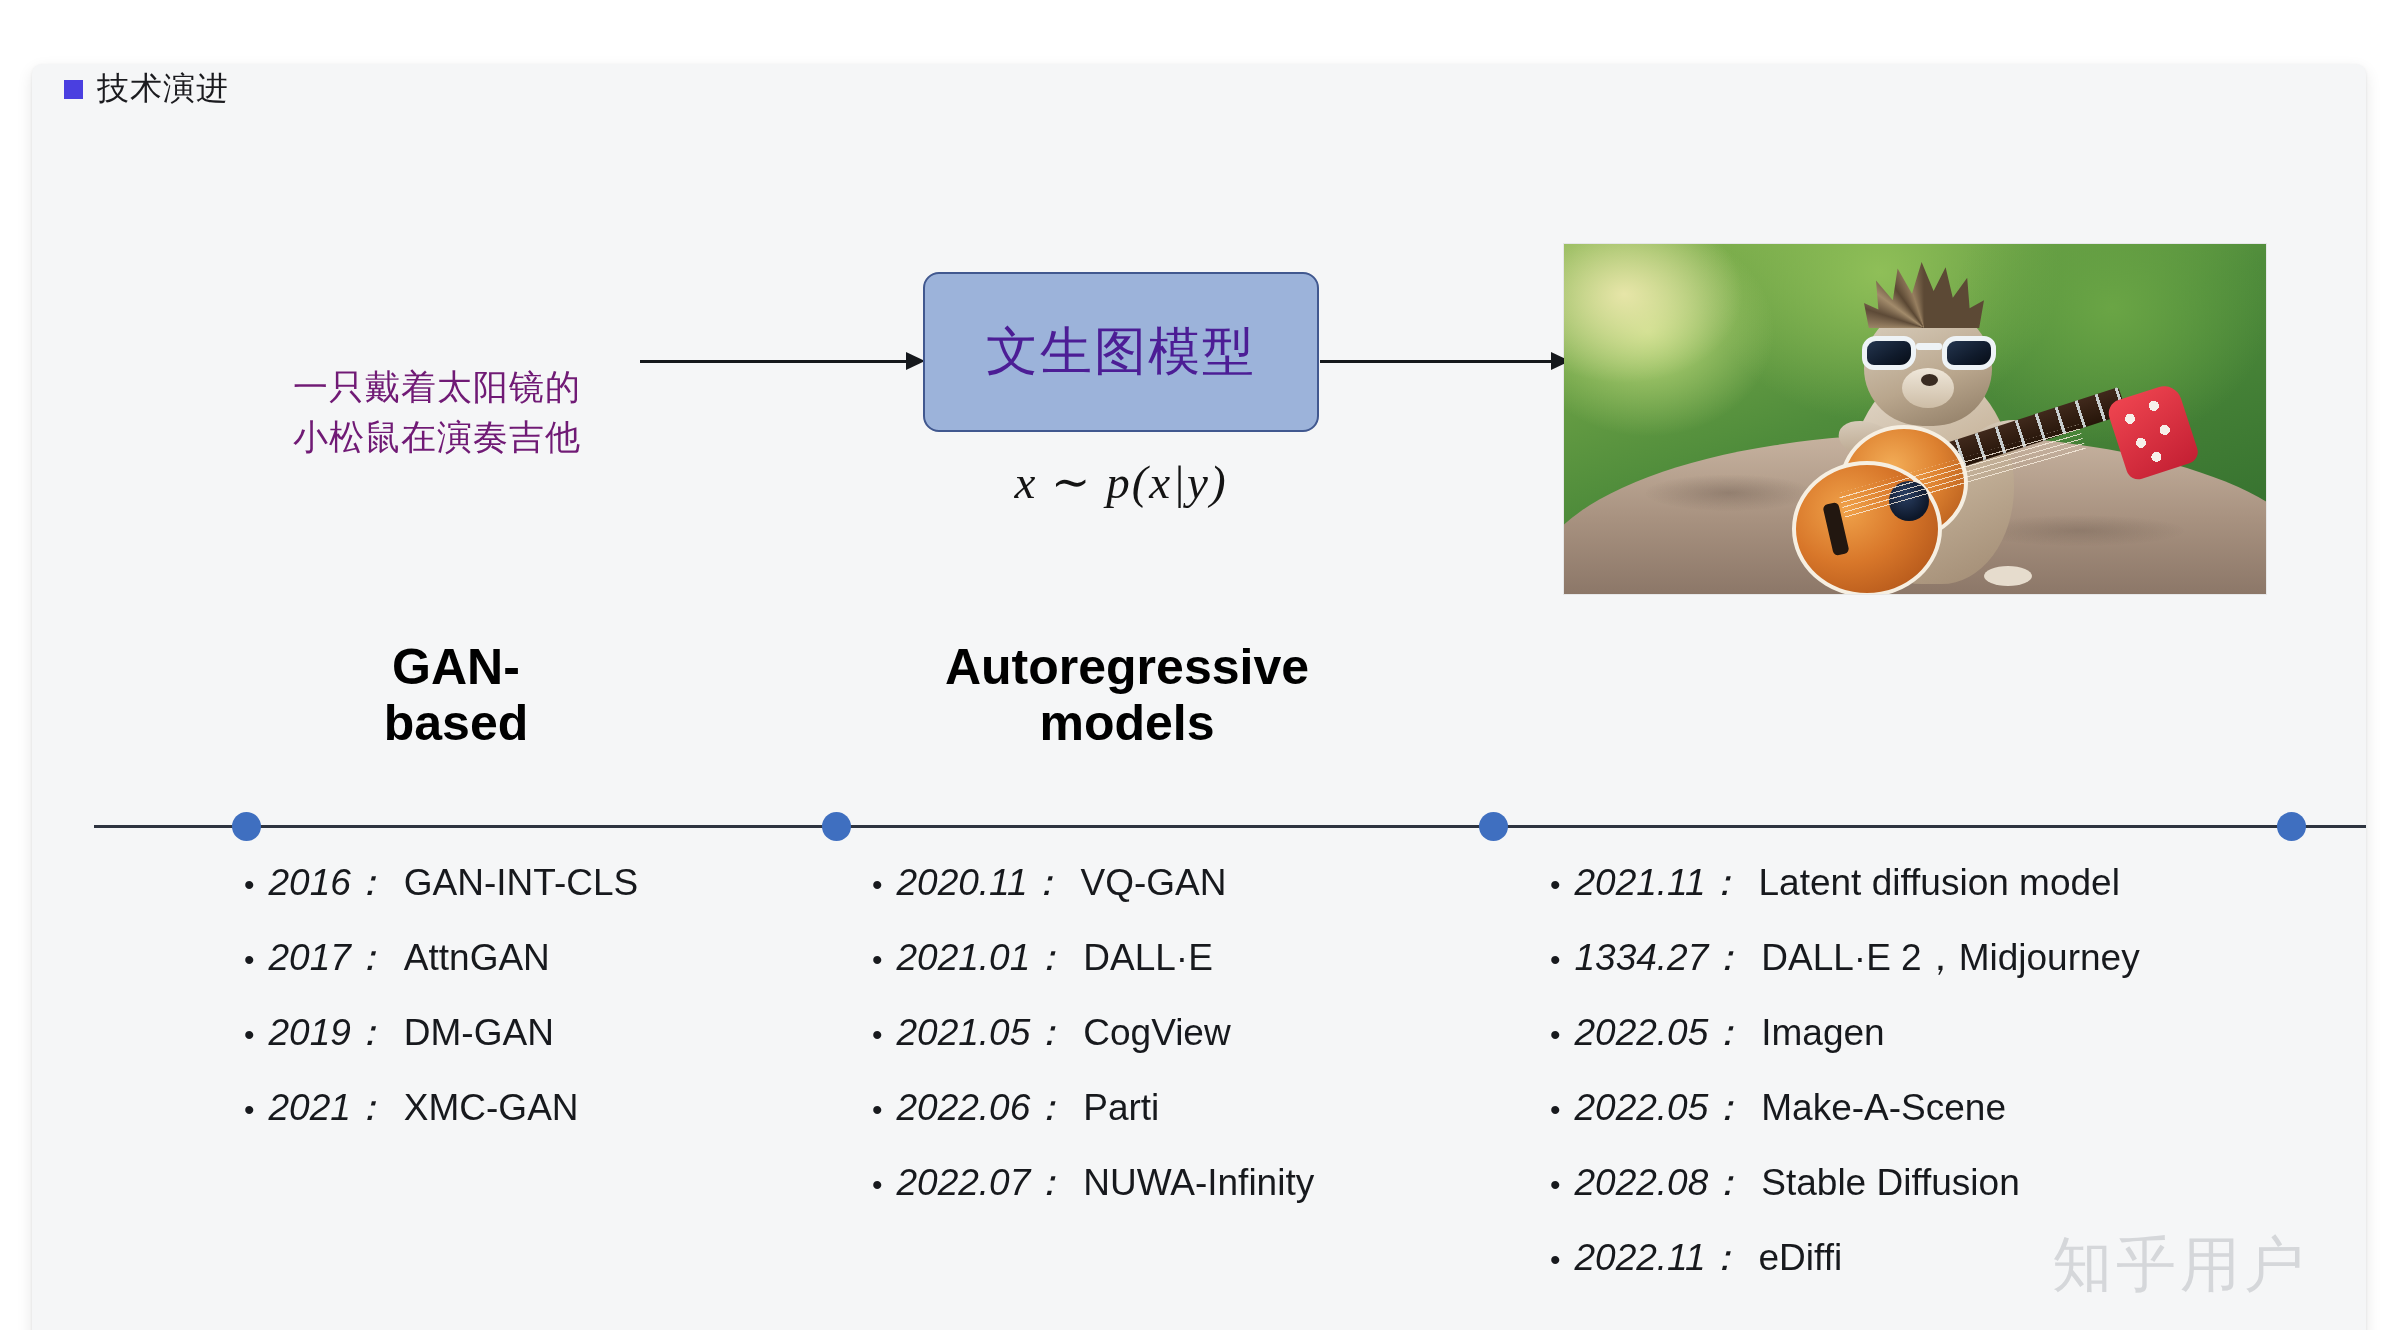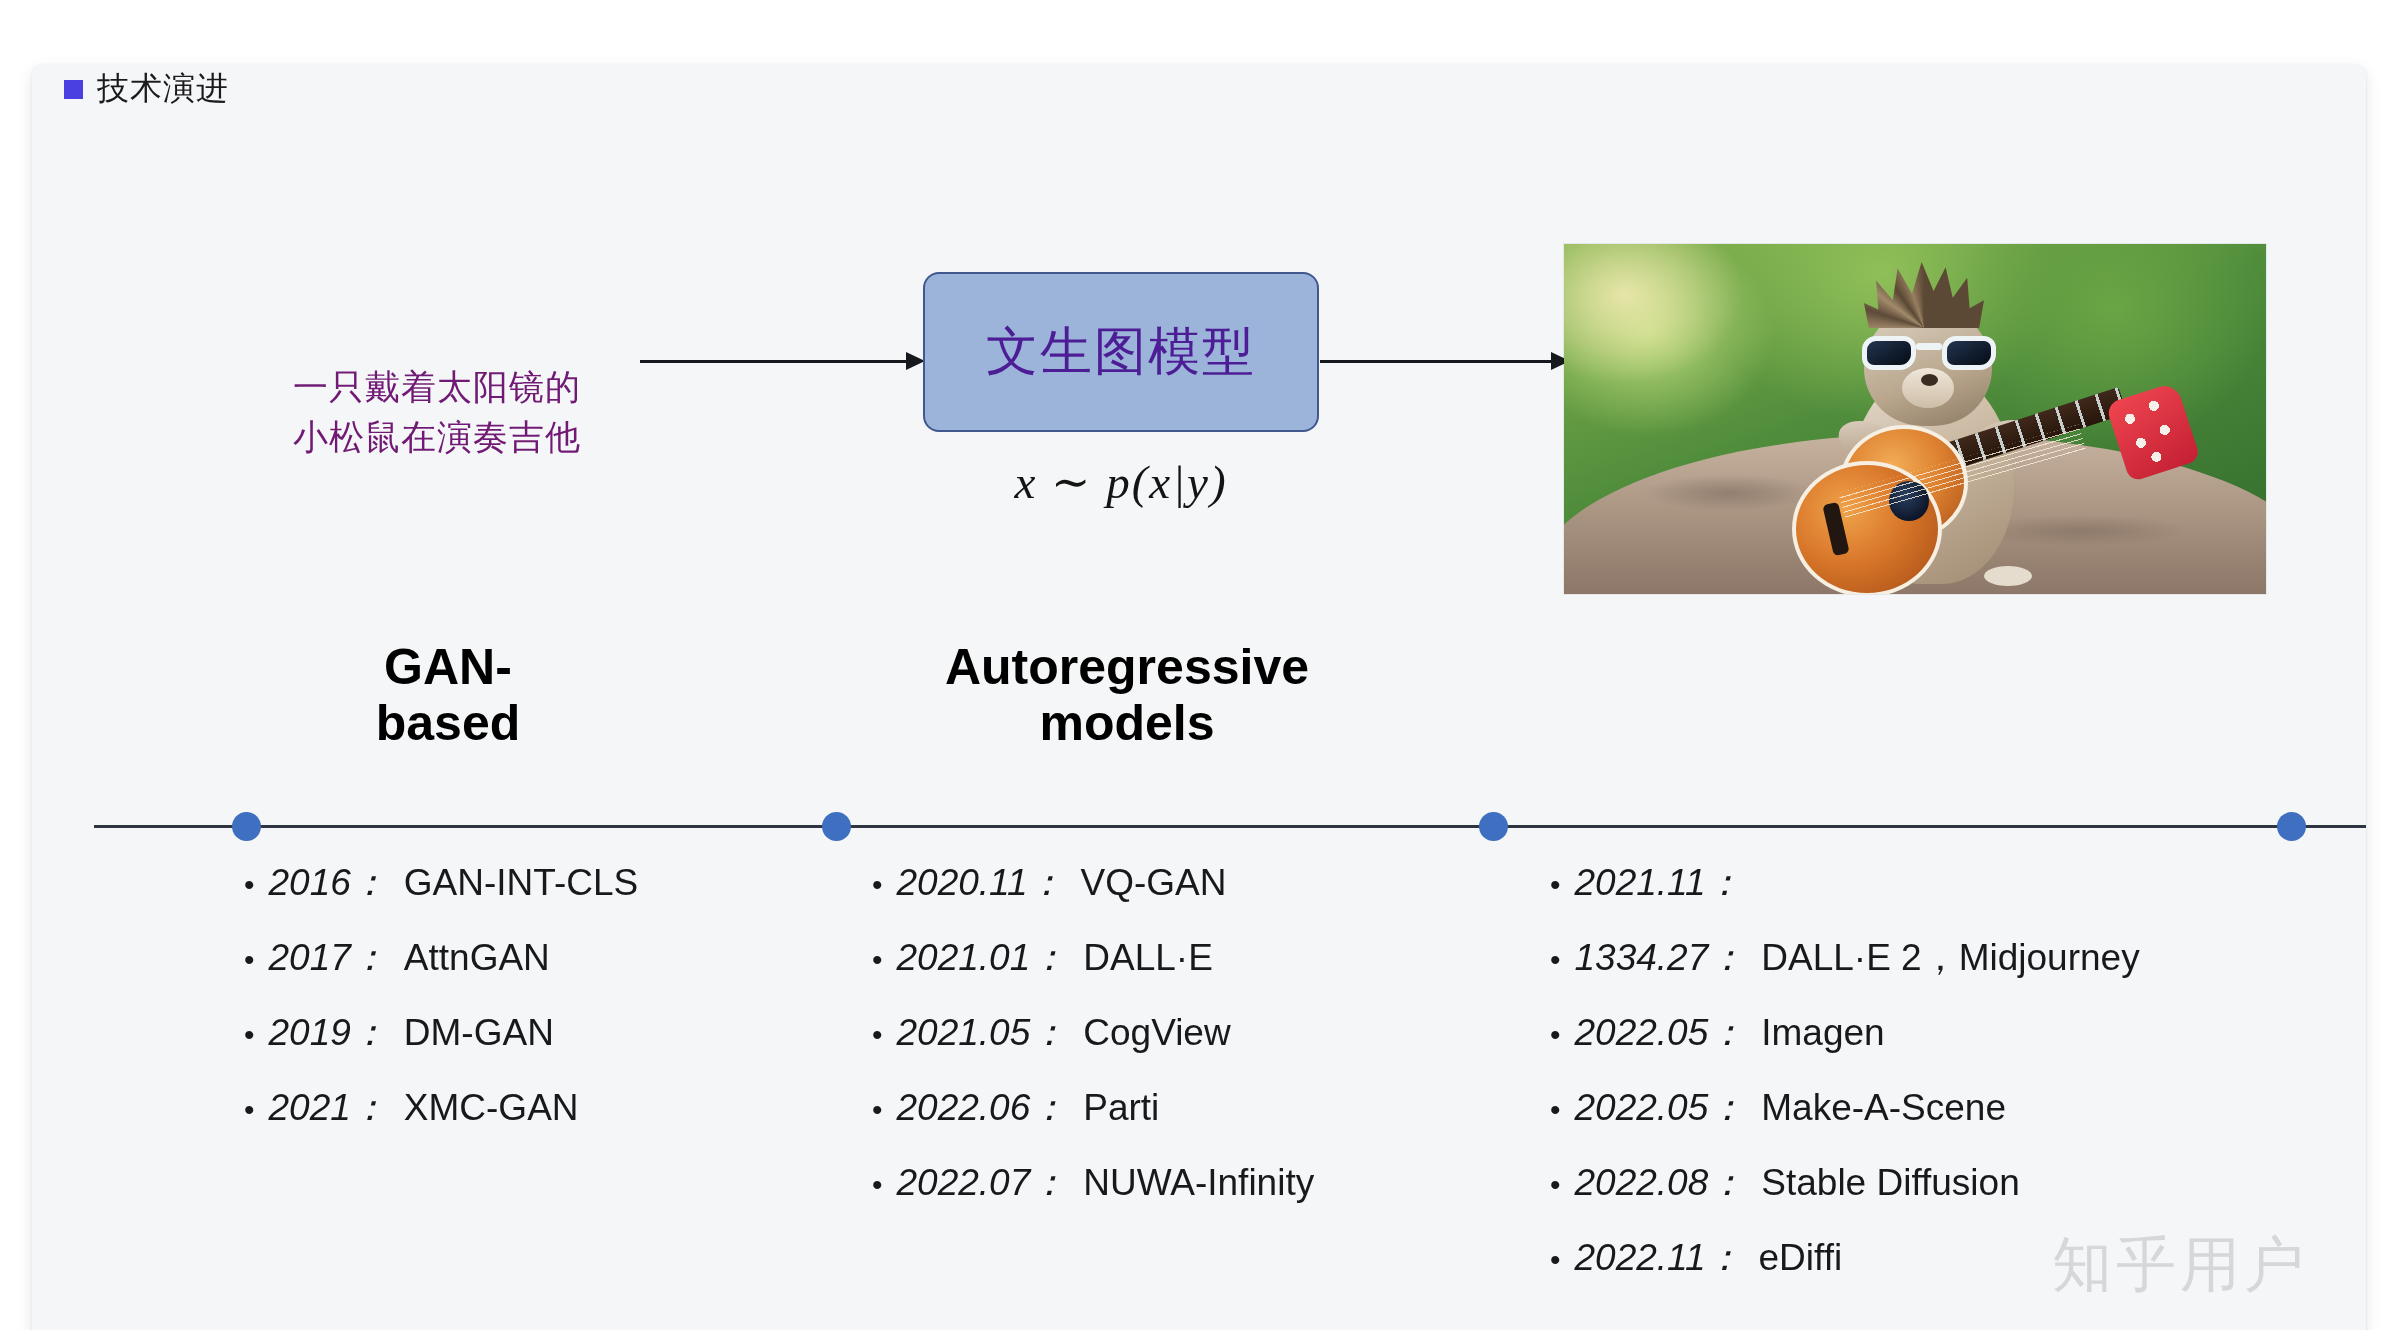--- a/index.html
+++ b/index.html
@@ -400,21 +400,21 @@
   }
   .tl-heading {
     position: absolute;
     font-size: 50px;
     font-weight: bold;
     color: #000000;
     text-align: center;
     line-height: 1.12;
     letter-spacing: 0px;
   }
-  .tl-heading.h1 { left: 316px; top: 0px; width: 200px; }
+  .tl-heading.h1 { left: 324px; top: 0px; width: 200px; }
   .tl-heading.h2 { left: 870px; top: 0px; width: 450px; }
   .tl-heading.h3 { left: 1555px; top: 0px; width: 420px; }
 
   .tl-line {
     position: absolute;
     left: 62px;
     top: 761px;
     width: 2278px;
     height: 3px;
     background: #2e3440;
@@ -603,20 +603,21 @@
       <span class="dot">•</span>
       <span class="date">2022.07：</span>
       <span class="name">NUWA-Infinity</span>
     </div>
   </div>
 
   <div class="tl-col c3">
     <div class="tl-item">
       <span class="dot">•</span>
       <span class="date">2021.11：</span>
+      <span class="name">Latent diffusion model</span>
     </div>
     <div class="tl-item">
       <span class="dot">•</span>
       <span class="date">1334.27：</span>
       <span class="name">DALL·E 2，Midjourney</span>
     </div>
     <div class="tl-item">
       <span class="dot">•</span>
       <span class="date">2022.05：</span>
       <span class="name">Imagen</span>

